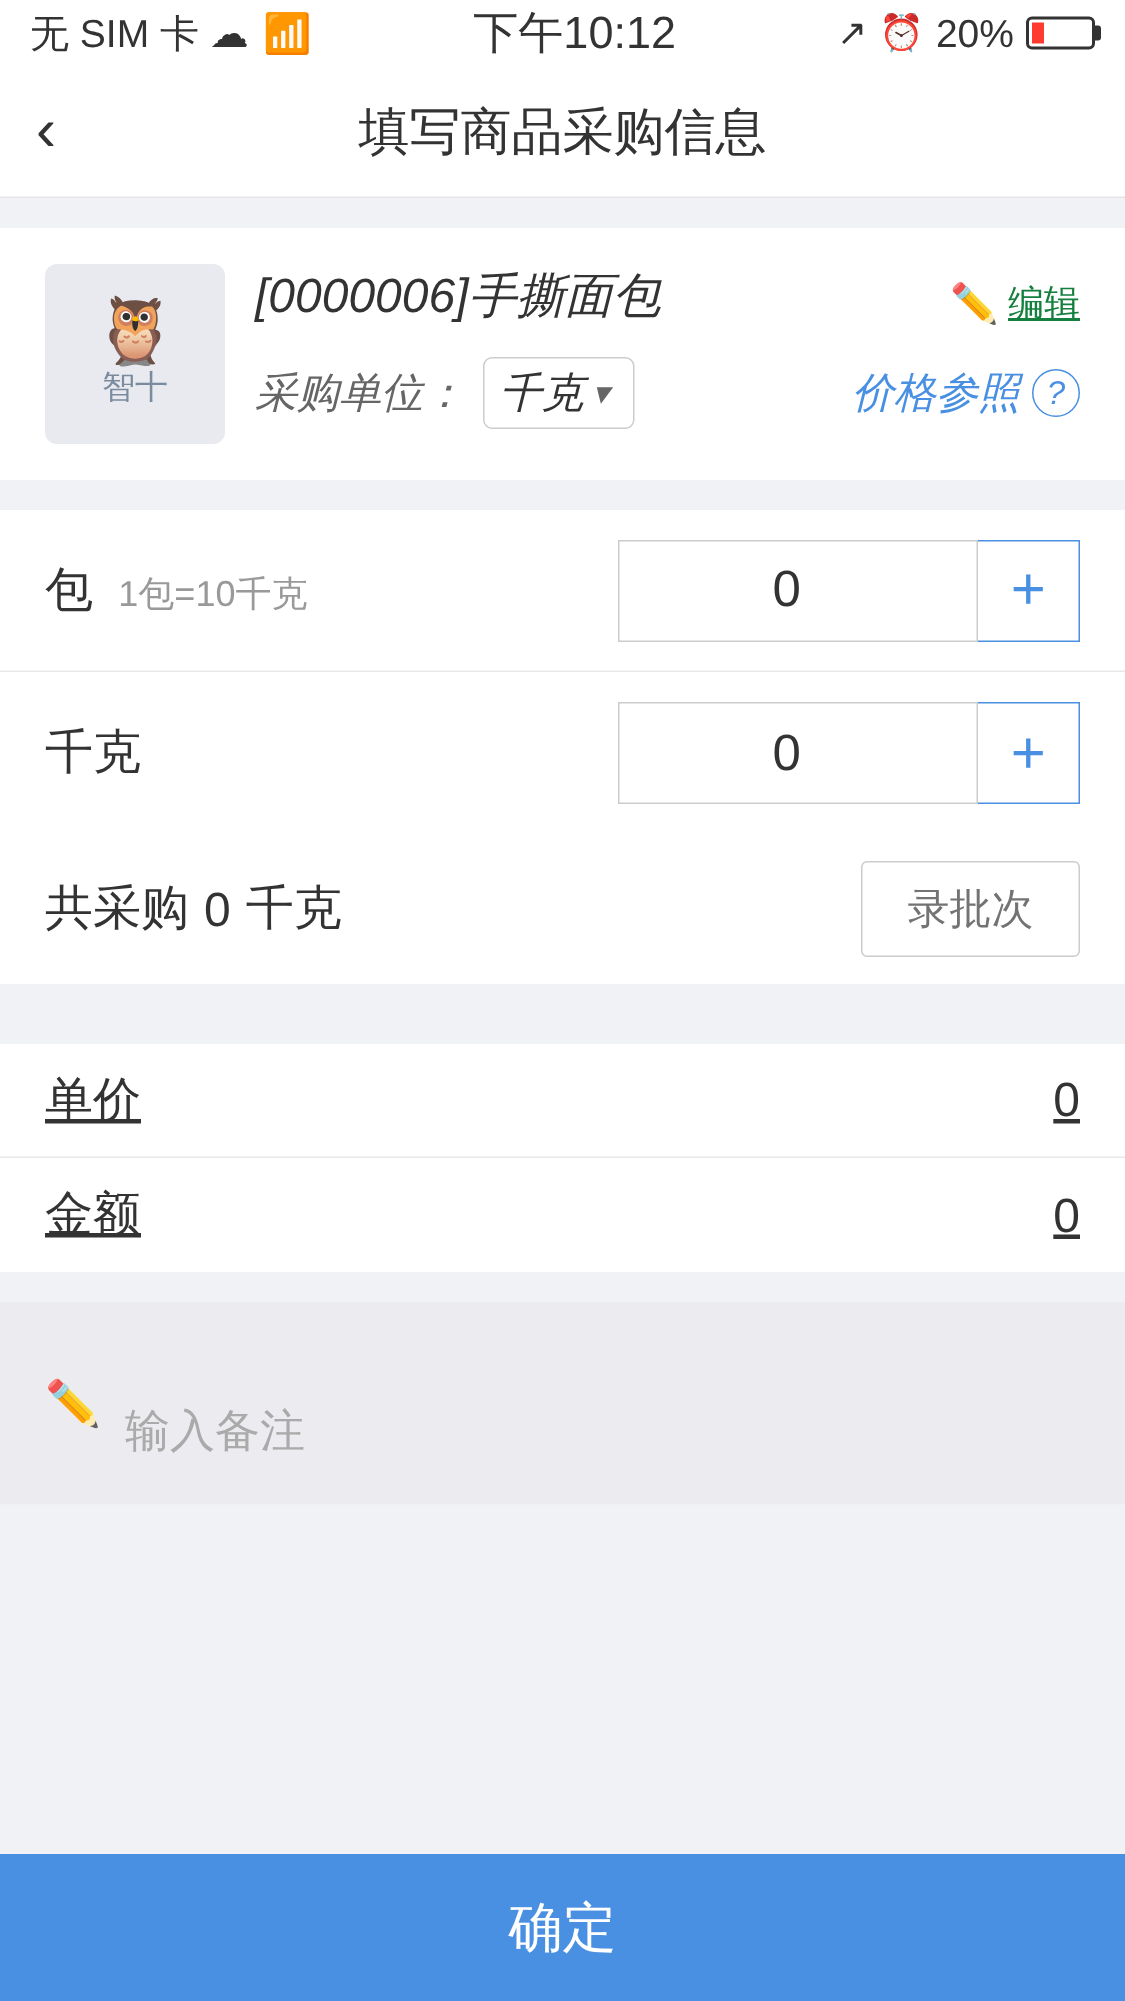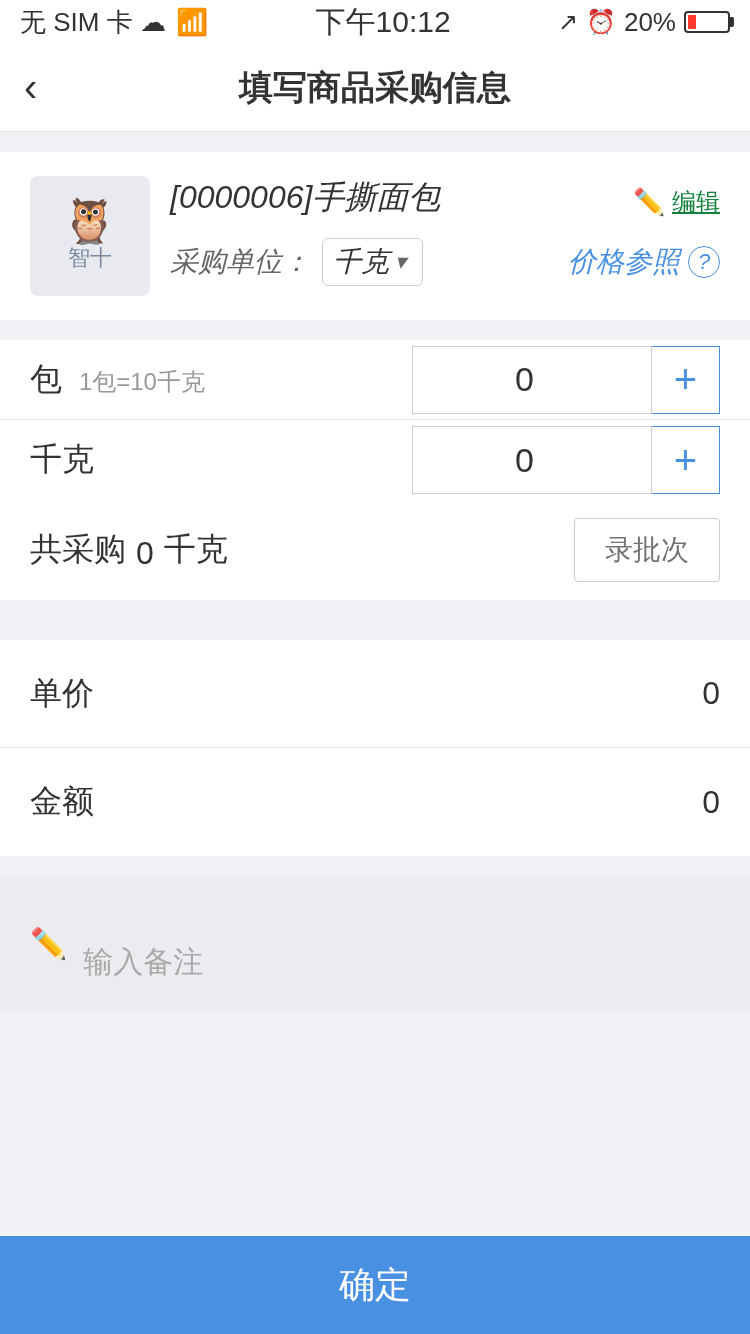--- a/index.html
+++ b/index.html
@@ -51,21 +51,21 @@
       align-items: center;
       justify-content: center;
       position: relative;
       border-bottom: 1px solid #e5e5e5;
     }
     .nav-back {
       position: absolute; left: 24px;
       font-size: 40px; color: #333; cursor: pointer;
     }
     .nav-title {
-      font-size: 34px; font-weight: 700; color: #333;
+      font-size: 34px; font-weight: 400; color: #333;
     }
 
     
     .product-card {
       background: #fff;
       margin-top: 20px;
       padding: 24px 30px;
       display: flex;
       align-items: flex-start;
       gap: 20px;
@@ -121,21 +121,21 @@
       height: 20px; background: #f0f2f5;
     }
 
     
     .input-section {
       background: #fff;
     }
     .input-row {
       display: flex; align-items: center; justify-content: space-between;
       padding: 0 30px;
-      height: 80px;
+      height: 108px;
       border-bottom: 1px solid #e8e8e8;
     }
     .input-row:last-child { border-bottom: none; }
     .input-label {
       font-size: 32px; color: #333;
     }
     .input-sublabel {
       font-size: 24px; color: #999; margin-left: 8px;
     }
     .input-right {
@@ -182,22 +182,23 @@
     }
 
     
     .price-section {
       background: #fff;
       margin-top: 20px;
     }
     .price-row {
       display: flex; align-items: center; justify-content: space-between;
       padding: 0 30px;
-      height: 108px;
+      height: 76px;
       border-bottom: 1px solid #e8e8e8;
+      text-decoration: underline;
     }
     .price-row:last-child { border-bottom: none; }
     .price-label { font-size: 32px; color: #333; }
     .price-value { font-size: 32px; color: #333; }
 
     
     .remark-section {
       background: #ececf0;
       margin-top: 20px;
       padding: 28px 30px;
@@ -303,21 +304,21 @@
       <span class="input-label">千克</span>
     </div>
     <div class="input-right">
       <input type="number" class="qty-input" value="0" style="">
       <div class="plus-btn">+</div>
     </div>
   </div>
 </div>
 
 <div class="total-section">
-  <div style="display:flex; align-items:flex-end; gap:10px;">
+  <div style="display:flex; align-items:center; gap:10px;">
     <span class="total-label">共采购</span>
     <span class="total-label">0</span>
     <span class="total-label">千克</span>
   </div>
   <button class="record-btn">录批次</button>
 </div>
 
 <div class="divider-section"></div>
 
 <div class="price-section">

